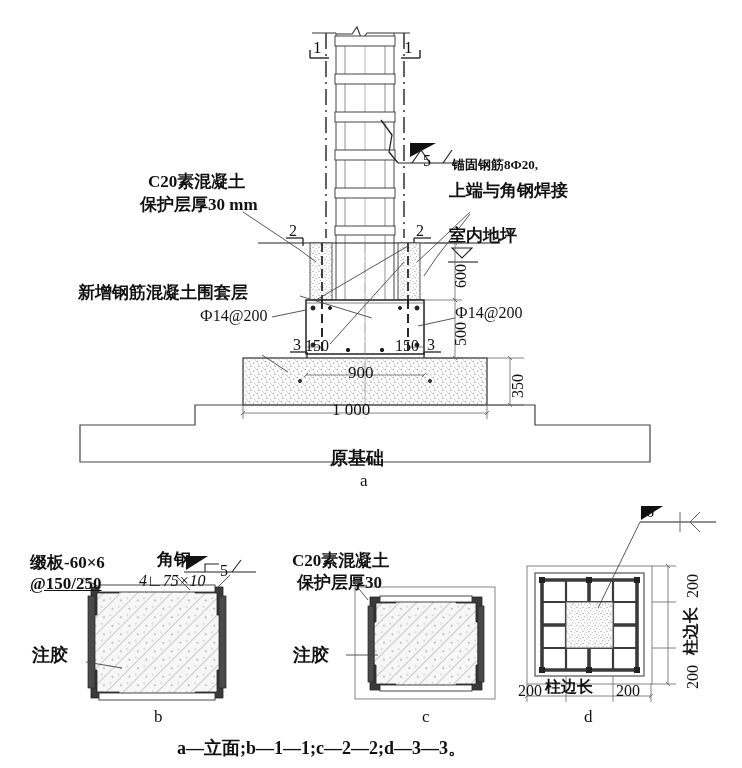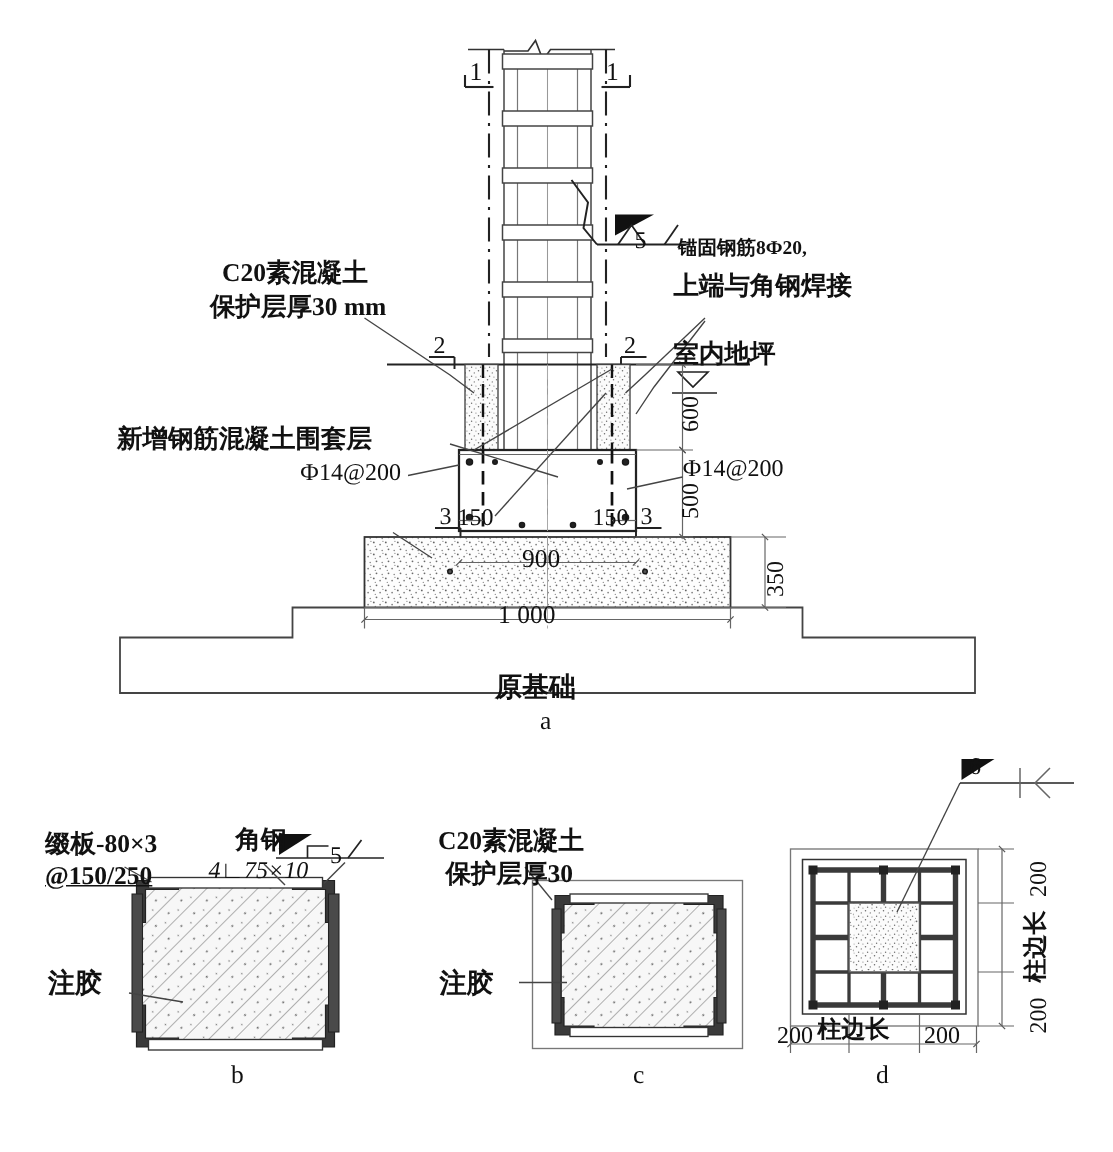--- a/index.html
+++ b/index.html
@@ -314,21 +314,21 @@
 <div class="lbl dim rot90" style="left:452px;top:288px;font-size:16px;">600</div>
 <div class="lbl dim rot90" style="left:452px;top:346px;font-size:16px;">500</div>
 <div class="lbl dim rot90" style="left:509px;top:398px;font-size:16px;">350</div>
 <div class="lbl dim" style="left:305px;top:337px;font-size:16px;">150</div>
 <div class="lbl dim" style="left:395px;top:337px;font-size:16px;">150</div>
 <div class="lbl dim" style="left:348px;top:363px;font-size:17px;">900</div>
 <div class="lbl dim" style="left:332px;top:400px;font-size:17px;">1 000</div>
 
 <div class="lbl dim" style="left:360px;top:471px;font-size:17px;">a</div>
 
-<div class="lbl cn" style="left:30px;top:553px;font-size:17px;">缀板-80×3</div>
+<div class="lbl cn" style="left:30px;top:553px;font-size:17px;">缀板-60×6</div>
 <div class="lbl cn" style="left:30px;top:574px;font-size:17px;text-decoration:underline;">@150/250</div>
 <div class="lbl cn" style="left:157px;top:550px;font-size:17px;text-align:center;">角钢</div>
 <div class="lbl dim" style="left:139px;top:572px;font-size:16px;font-style:italic;">4∟75×10</div>
 <div class="lbl dim" style="left:220px;top:562px;font-size:16px;">5</div>
 <div class="lbl cn" style="left:32px;top:645px;font-size:18px;">注胶</div>
 <div class="lbl dim" style="left:154px;top:707px;font-size:17px;">b</div>
 
 <div class="lbl cn" style="left:292px;top:551px;font-size:17px;">C20素混凝土</div>
 <div class="lbl cn" style="left:297px;top:573px;font-size:17px;">保护层厚30</div>
 <div class="lbl cn" style="left:293px;top:645px;font-size:18px;">注胶</div>
@@ -336,14 +336,15 @@
 
 <div class="lbl dim" style="left:646px;top:503px;font-size:16px;">6</div>
 <div class="lbl cn" style="left:545px;top:678px;font-size:16px;">柱边长</div>
 <div class="lbl cn rot90" style="left:682px;top:655px;font-size:16px;">柱边长</div>
 <div class="lbl dim" style="left:518px;top:682px;font-size:16px;">200</div>
 <div class="lbl dim" style="left:616px;top:682px;font-size:16px;">200</div>
 <div class="lbl dim rot90" style="left:684px;top:598px;font-size:16px;">200</div>
 <div class="lbl dim rot90" style="left:684px;top:689px;font-size:16px;">200</div>
 <div class="lbl dim" style="left:584px;top:707px;font-size:17px;">d</div>
 
+<div class="lbl" style="left:177px;top:738px;font-size:18px;font-weight:600;">a—立面;b—1—1;c—2—2;d—3—3。</div>
 
 </div>
 
 </body></html>

